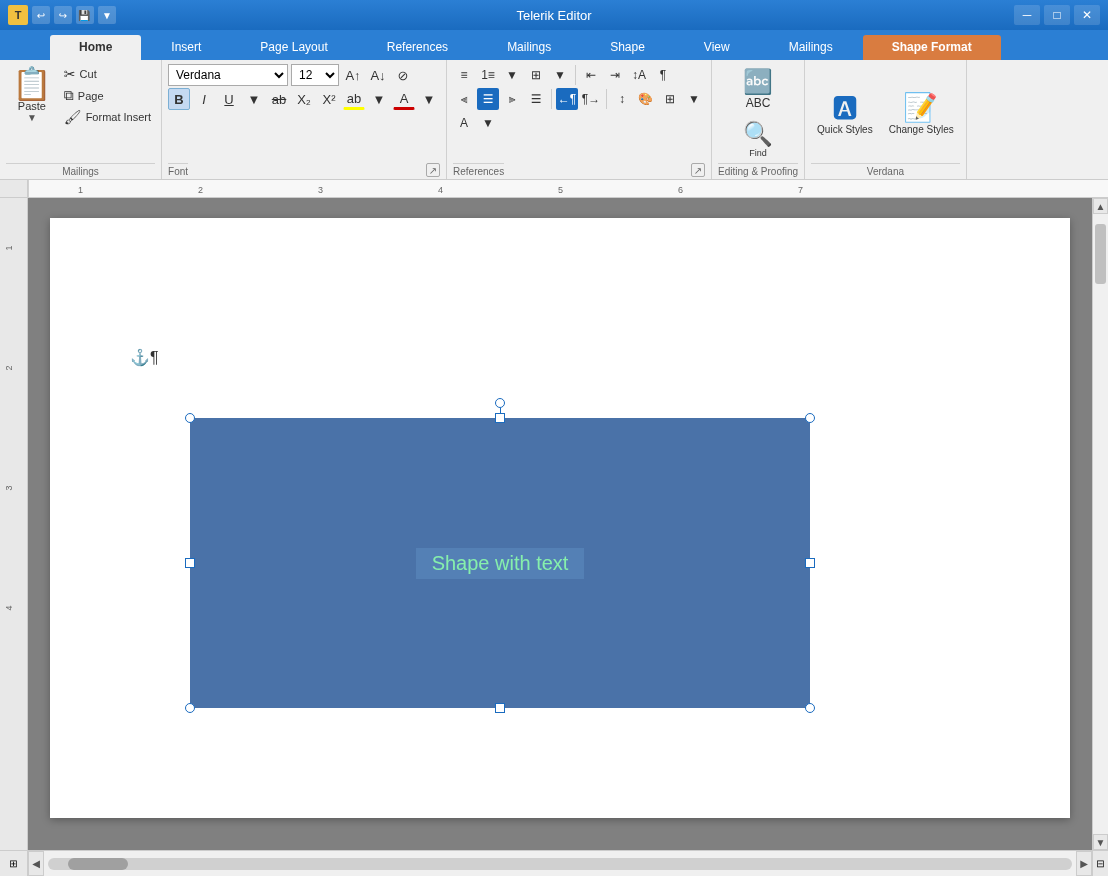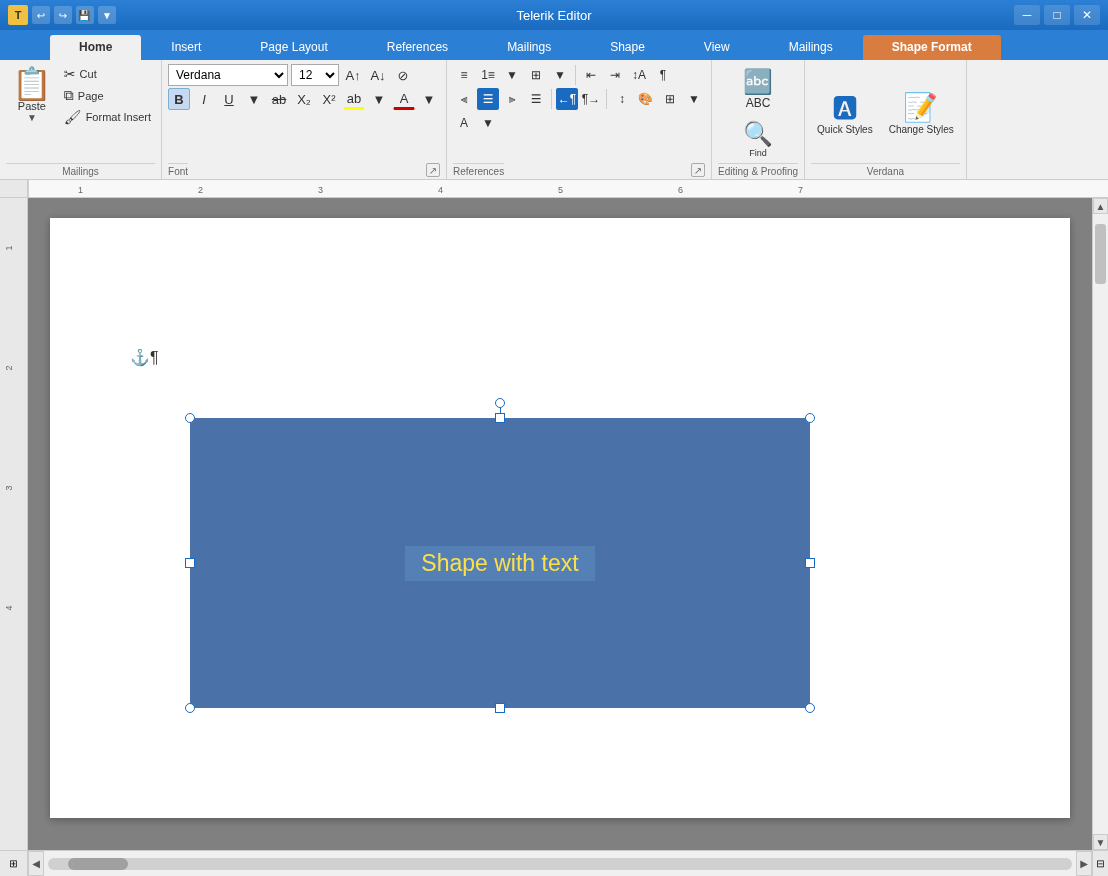--- a/index.html
+++ b/index.html
@@ -292,22 +292,22 @@
       top: 20px;
       left: 20px;
       right: 20px;
       bottom: 20px;
       background: #4a72a8;
       display: flex;
       align-items: center;
       justify-content: center;
     }
     .shape-text {
-      font-size: 23px;
-      color: #fde047;
+      font-size: 20px;
+      color: #86efac;
       font-family: 'Segoe UI', Arial, sans-serif;
       background: rgba(100,150,200,0.4);
       padding: 4px 16px;
     }
 
     
     .handle {
       width: 10px; height: 10px;
       background: white;
       border: 1px solid #1a6bbf;

